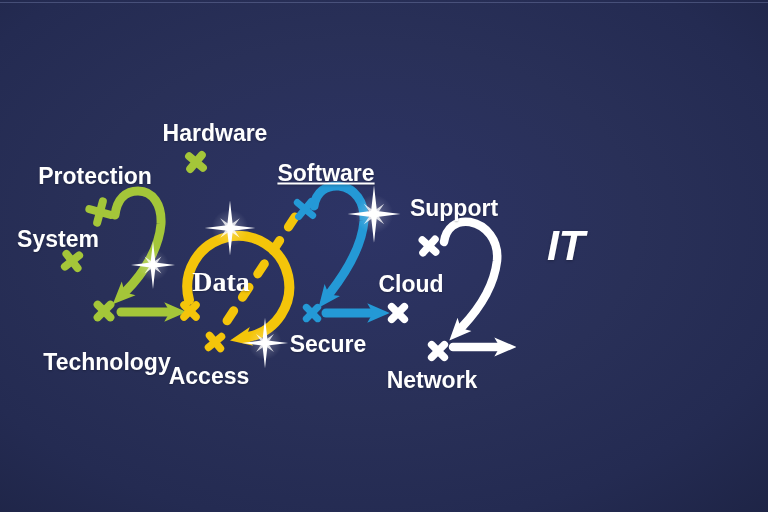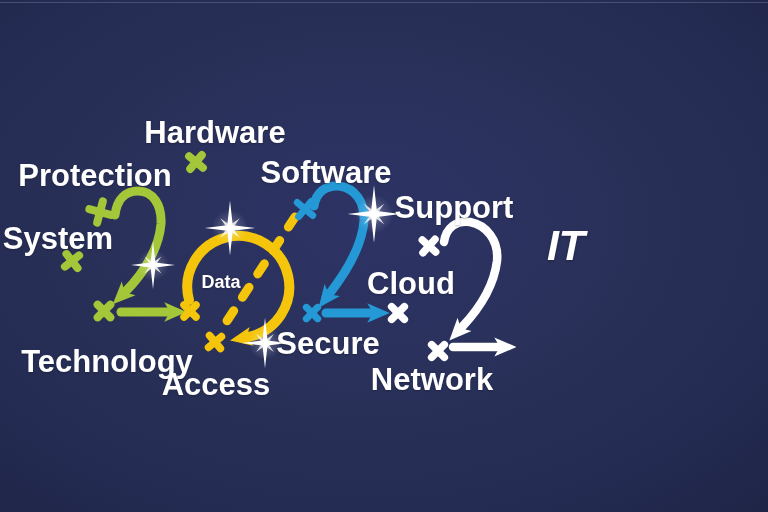--- a/index.html
+++ b/index.html
@@ -15,31 +15,31 @@
   .top-edge-line{
     position:absolute;left:0;top:2px;width:768px;height:1px;
     background:rgba(130,140,185,0.38);
   }
   
   .word{
     position:absolute;
     transform:translate(-50%,-50%);
     color:#ffffff;
     font-weight:bold;
-    font-size:31px;
+    font-size:23px;
     white-space:nowrap;
     text-shadow:0 1px 2px rgba(0,0,0,0.25);
   }
   .l-hardware  {left:215px;top:133px;}
   .l-protection{left:95px; top:176px;}
   .l-system    {left:58px; top:239px;}
   .l-technology{left:107px;top:342px;margin-top:20px;}
-  .l-data      {left:221px;top:282px;font-size:18px;}
-  .l-software  {left:326px;top:173px;}
-  .l-access    {left:216px;top:376px;margin-top:9px;}
+  .l-data      {left:221px;top:282px;font-size:28px;font-family:Liberation Serif, serif;}
+  .l-software  {left:326px;top:173px;text-decoration:underline;}
+  .l-access    {left:209px;top:376px;}
   .l-secure    {left:328px;top:344px;}
   .l-cloud     {left:411px;top:284px;}
   .l-support   {left:454px;top:208px;}
   .l-network   {left:432px;top:380px;}
   .title{
     position:absolute;left:547px;top:222px;
     color:#ffffff;font-weight:bold;
     font-size:43px;line-height:47px;
     letter-spacing:-0.5px;
     text-shadow:0 1px 3px rgba(0,0,0,0.25);

